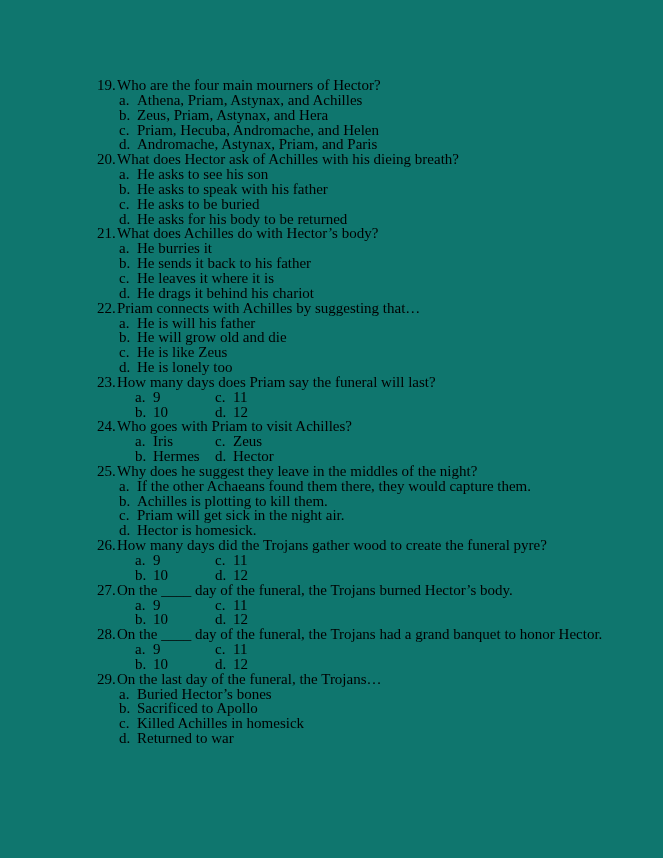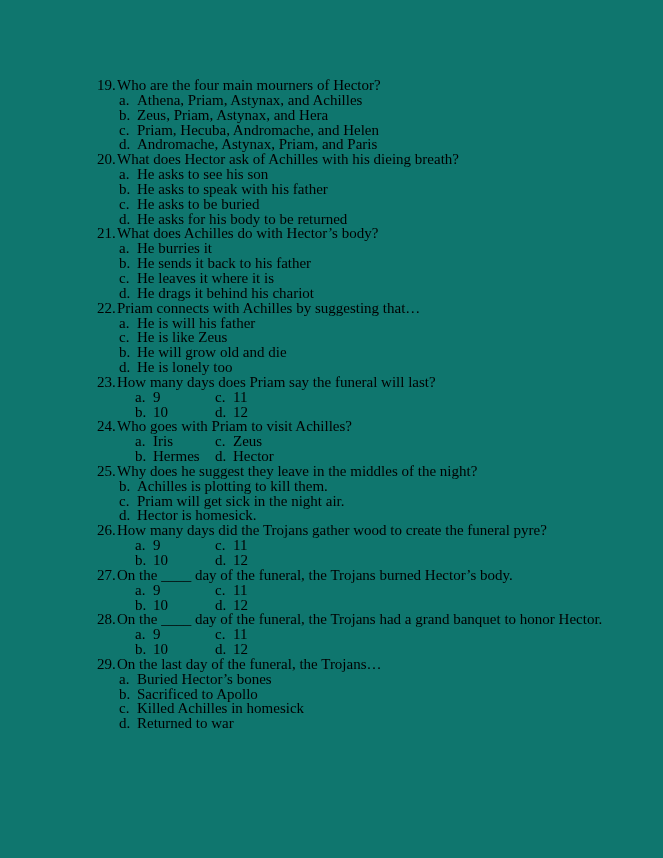--- a/index.html
+++ b/index.html
@@ -78,22 +78,22 @@
           <div class="opt"><span class="oletter">a.</span><span class="otext">He burries it</span></div>
           <div class="opt"><span class="oletter">b.</span><span class="otext">He sends it back to his father</span></div>
           <div class="opt"><span class="oletter">c.</span><span class="otext">He leaves it where it is</span></div>
           <div class="opt"><span class="oletter">d.</span><span class="otext">He drags it behind his chariot</span></div>
         </div>
   </div>
       <div class="question">
     <div class="qline"><span class="qnum">22.</span><span class="qtext">Priam connects with Achilles by suggesting that…</span></div>
     <div class="opts">
           <div class="opt"><span class="oletter">a.</span><span class="otext">He is will his father</span></div>
+          <div class="opt"><span class="oletter">b.</span><span class="otext">He will grow old and die</span></div>
           <div class="opt"><span class="oletter">c.</span><span class="otext">He is like Zeus</span></div>
-          <div class="opt"><span class="oletter">b.</span><span class="otext">He will grow old and die</span></div>
           <div class="opt"><span class="oletter">d.</span><span class="otext">He is lonely too</span></div>
         </div>
   </div>
       <div class="question">
     <div class="qline"><span class="qnum">23.</span><span class="qtext">How many days does Priam say the funeral will last?</span></div>
     <div class="opts two-col">
           <div class="opt"><span class="oletter">a.</span><span class="otext">9</span></div>
           <div class="opt"><span class="oletter">b.</span><span class="otext">10</span></div>
           <div class="opt"><span class="oletter">c.</span><span class="otext">11</span></div>
           <div class="opt"><span class="oletter">d.</span><span class="otext">12</span></div>
@@ -104,20 +104,21 @@
     <div class="opts two-col">
           <div class="opt"><span class="oletter">a.</span><span class="otext">Iris</span></div>
           <div class="opt"><span class="oletter">b.</span><span class="otext">Hermes</span></div>
           <div class="opt"><span class="oletter">c.</span><span class="otext">Zeus</span></div>
           <div class="opt"><span class="oletter">d.</span><span class="otext">Hector</span></div>
         </div>
   </div>
       <div class="question">
     <div class="qline"><span class="qnum">25.</span><span class="qtext">Why does he suggest they leave in the middles of the night?</span></div>
     <div class="opts">
+          <div class="opt"><span class="oletter">a.</span><span class="otext">If the other Achaeans found them there, they would capture them.</span></div>
           <div class="opt"><span class="oletter">b.</span><span class="otext">Achilles is plotting to kill them.</span></div>
           <div class="opt"><span class="oletter">c.</span><span class="otext">Priam will get sick in the night air.</span></div>
           <div class="opt"><span class="oletter">d.</span><span class="otext">Hector is homesick.</span></div>
         </div>
   </div>
       <div class="question">
     <div class="qline"><span class="qnum">26.</span><span class="qtext">How many days did the Trojans gather wood to create the funeral pyre?</span></div>
     <div class="opts two-col">
           <div class="opt"><span class="oletter">a.</span><span class="otext">9</span></div>
           <div class="opt"><span class="oletter">b.</span><span class="otext">10</span></div>

